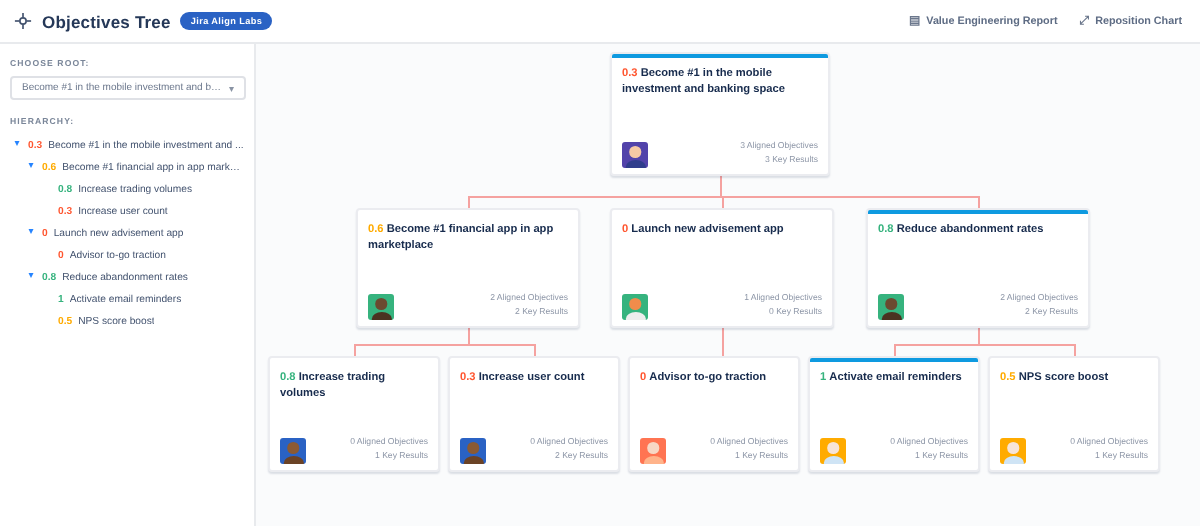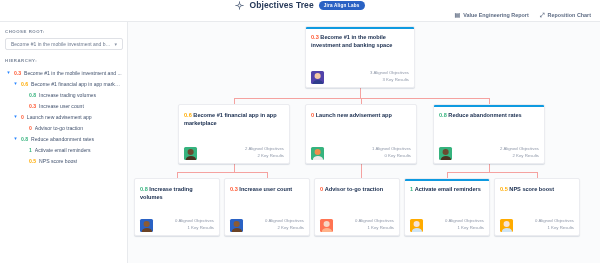--- a/index.html
+++ b/index.html
@@ -8,21 +8,21 @@
     font-family: "Liberation Sans", sans-serif;
     background: #ffffff;
     overflow: hidden;
   }
   .app { position: relative; width: 600px; height: 263px; background:#fff; }
 
   
   .header {
     position:absolute; top:0; left:0; width:600px; height:22px;
     display:flex; align-items:center; padding:0 7px;
-    background:#fff; border-bottom:1px solid #e8eaed;flex-direction:column;
+    background:#fff; border-bottom:1px solid #e8eaed;
   }
   .hdr-left { display:flex; align-items:center; gap:5px; }
   .grid-icon { width:9px; height:9px; position:relative; color:#42526e; }
   .grid-icon svg { display:block; }
   .hdr-title { font-size:8.5px; font-weight:700; color:#253858; letter-spacing:.1px; }
   .badge {
     background:#2a62c4; color:#fff; font-size:4.6px; font-weight:700;
     padding:2px 5px; border-radius:7px; letter-spacing:.2px; white-space:nowrap;
   }
   .hdr-right { margin-left:auto; display:flex; align-items:center; gap:7px; }

